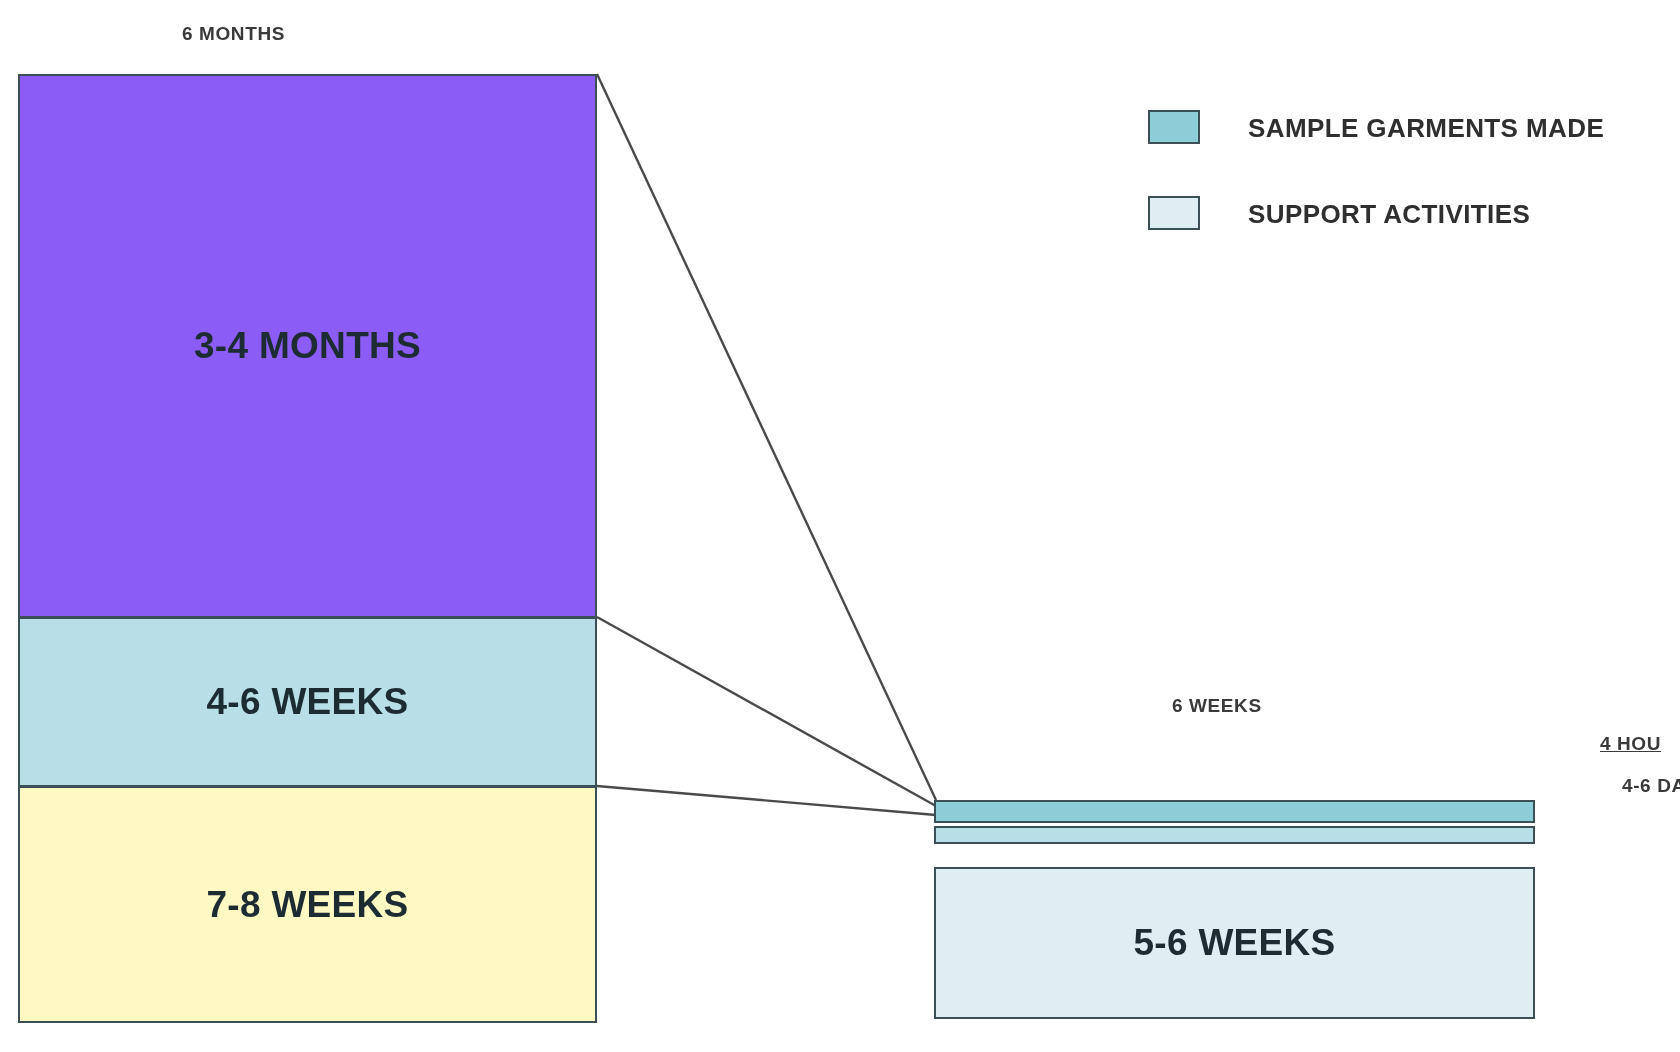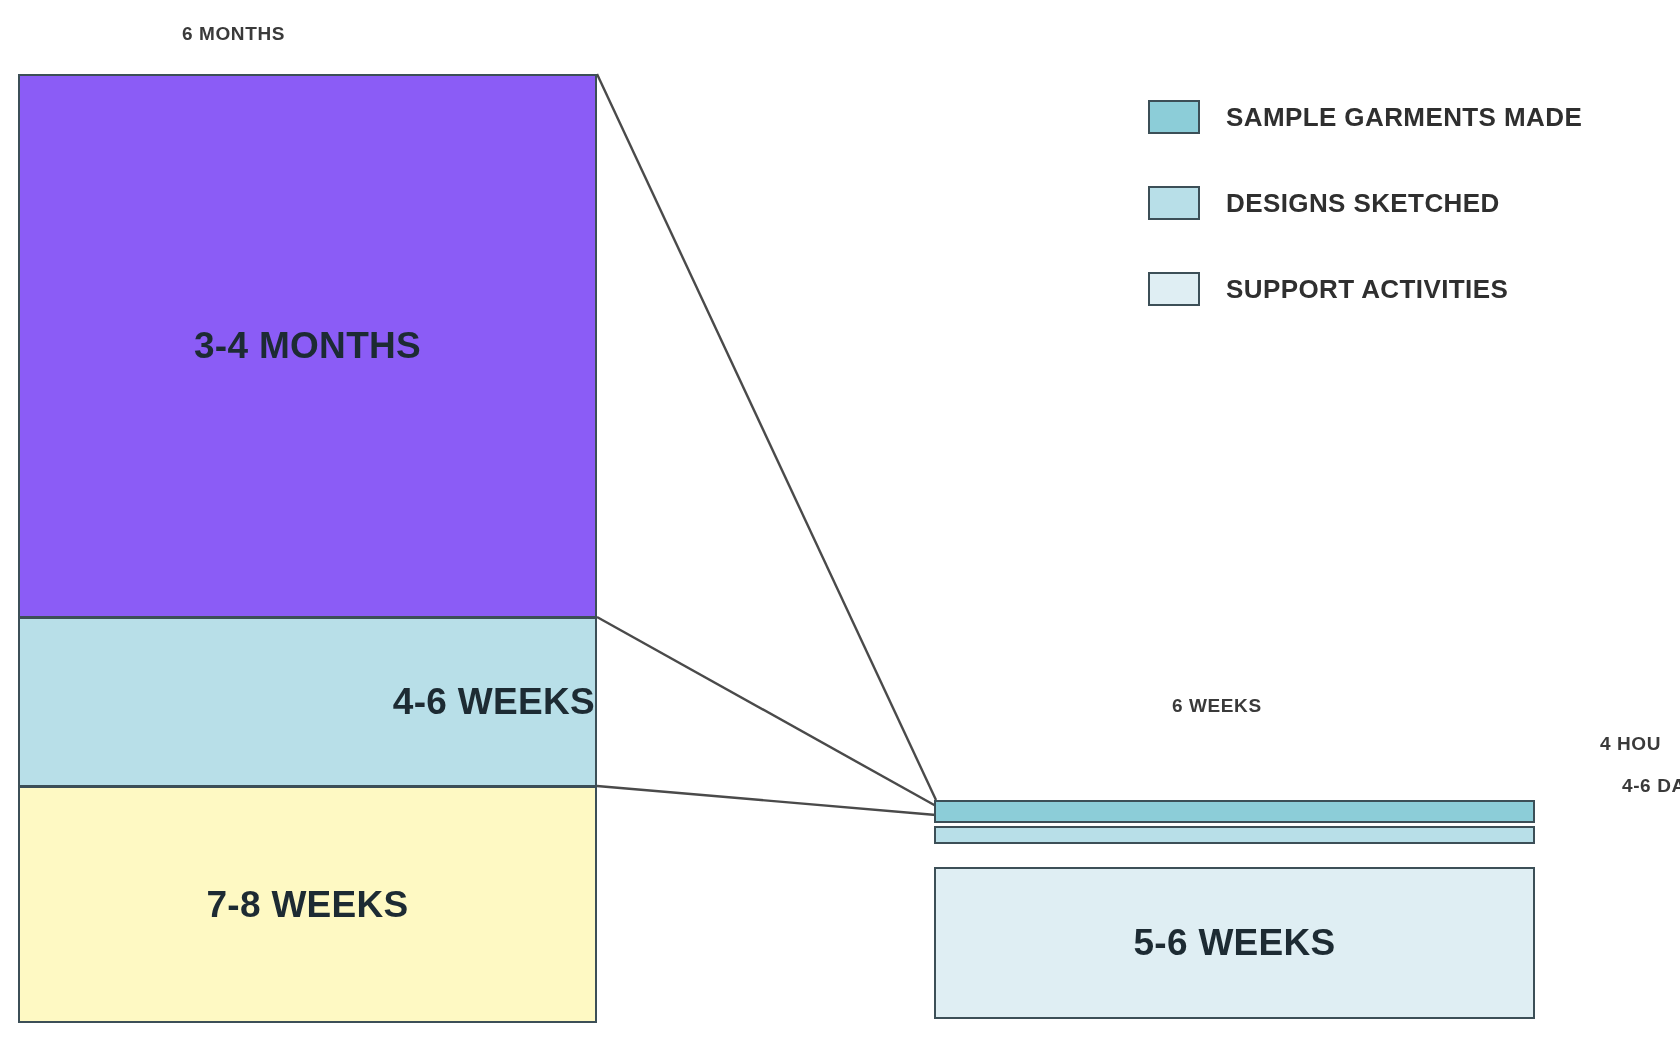--- a/index.html
+++ b/index.html
@@ -65,23 +65,24 @@
 
   
   #legend {
     position: absolute;
     left: 1148px;
     top: 90px;
     width: 520px;
   }
   .legend-row {
     display: flex;
-    align-items: center;
+    align-items: flex-end;
     height: 54px;
     margin-bottom: 32px;
+    gap: 22px;
   }
   .legend-swatch {
     box-sizing: border-box;
     width: 52px;
     height: 34px;
     border: 2px solid #3c4f57;
     flex: 0 0 auto;
   }
   .legend-text {
     margin-left: 26px;
@@ -103,21 +104,21 @@
     <line x1="597" y1="617" x2="936" y2="806" stroke="#4a4a4a" stroke-width="2.4"></line>
     <line x1="597" y1="786" x2="936" y2="815" stroke="#4a4a4a" stroke-width="2.4"></line>
   </svg>
 
   <div class="caption" style="left:182px; top:23px;">6 MONTHS</div>
 
   <div class="band" style="left:18px; top:74px; width:579px; height:544px; background:#8b5cf6;">
     <span class="band-label">3-4 MONTHS</span>
   </div>
 
-  <div class="band" style="left:18px; top:617px; width:579px; height:170px; background:#b8dfe8;justify-content:flex-end;">
+  <div class="band" style="left:18px; top:617px; width:579px; height:170px; background:#b8dfe8;">
     <span class="band-label">4-6 WEEKS</span>
   </div>
 
   <div class="band" style="left:18px; top:786px; width:579px; height:237px; background:#fef9c3;">
     <span class="band-label">7-8 WEEKS</span>
   </div>
 
   <div class="caption" style="left:1172px; top:695px;">6 WEEKS</div>
 
   <div class="band" style="left:934px; top:800px; width:601px; height:23px; background:#8ccdd8;">
@@ -125,34 +126,30 @@
   </div>
 
   <div class="band" style="left:934px; top:826px; width:601px; height:18px; background:#b8dfe8;">
     <span class="band-label small">4-6 DAYS</span>
   </div>
 
   <div class="band" style="left:934px; top:846px; width:601px; height:152px; background:#dfeef3;margin-top:21px;">
     <span class="band-label">5-6 WEEKS</span>
   </div>
 
-  <div class="caption" style="left:1600px; top:733px;">4 HOU</div>
+  <div class="caption" style="left:1600px; top:733px;text-decoration:underline;">4 HOU</div>
   <div class="caption" style="left:1600px; top:775px;margin-left:22px;">4-6 DA</div>
 
   <div id="legend">
 
     <div class="legend-row">
       <span class="legend-swatch" style="background:#8ccdd8;"></span>
       <span class="legend-text">SAMPLE GARMENTS MADE</span>
     </div>
 
-    <div class="legend-row">
-      <span class="legend-swatch" style="background:#b8dfe8;"></span>
-      <span class="legend-text">DESIGNS SKETCHED</span>
-    </div>
 
     <div class="legend-row">
       <span class="legend-swatch" style="background:#dfeef3;"></span>
       <span class="legend-text">SUPPORT ACTIVITIES</span>
     </div>
 
   </div>
 
 </div>
 

